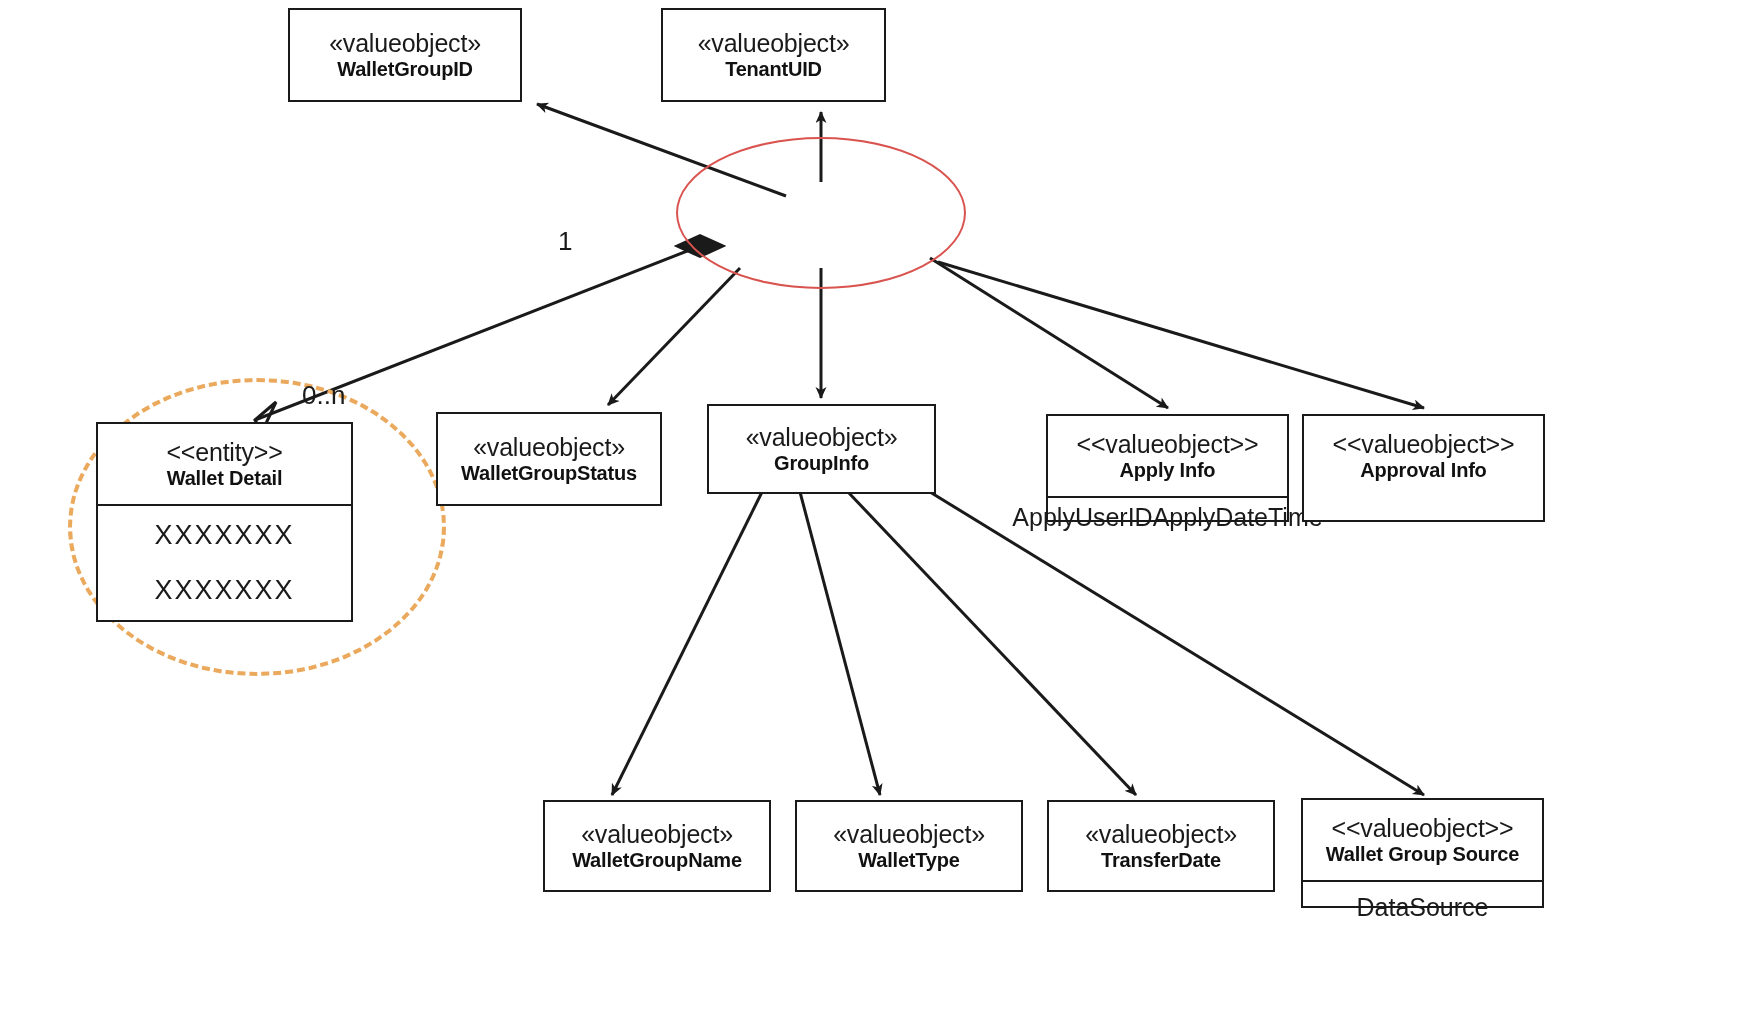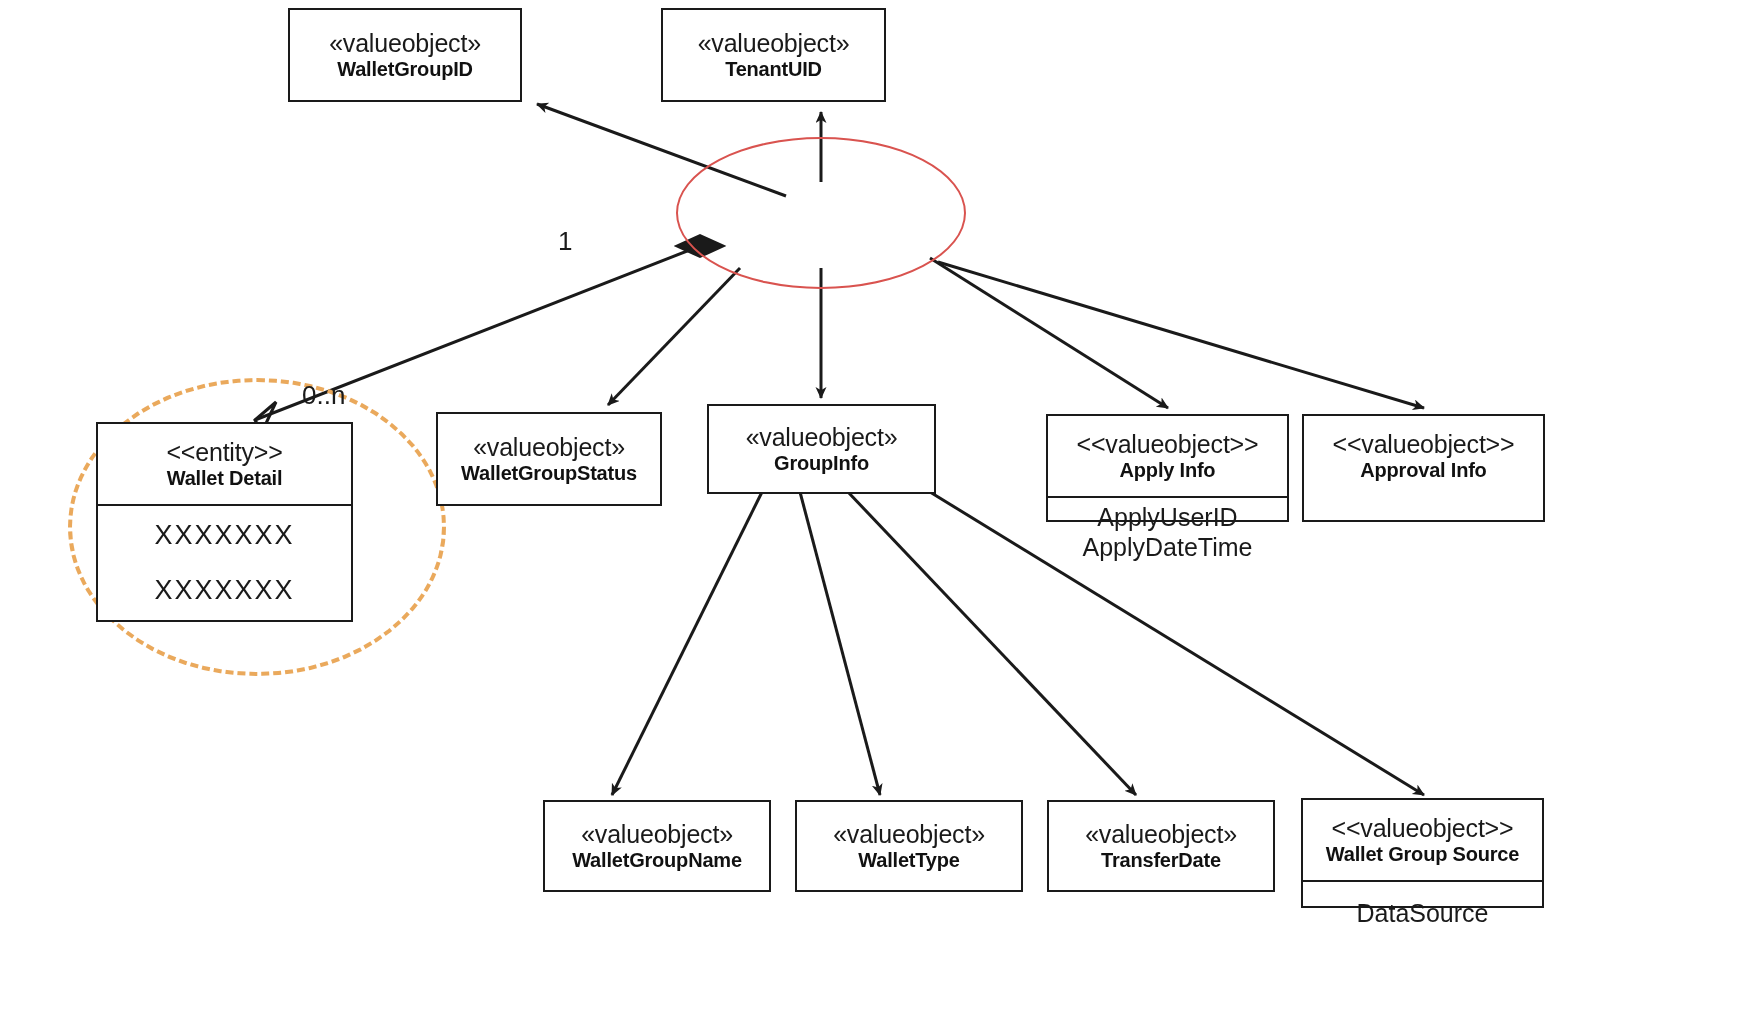--- a/index.html
+++ b/index.html
@@ -52,21 +52,21 @@
     font-size: 20px;
     font-weight: bold;
     color: #111111;
     line-height: 1.16;
     letter-spacing: -0.2px;
     white-space: nowrap;
   }
   .attr-box {
     border-top: 2.5px solid #1a1a1a;
     display: flex;
-    flex-direction: column;
+    flex-direction: row;
     align-items: center;
     justify-content: center;
     padding: 4px 8px 6px;
     flex: 0 0 auto;
   }
   .attr-line {
     font-size: 25px;
     color: #1a1a1a;
     line-height: 1.2;
     white-space: nowrap;
@@ -226,18 +226,18 @@
       <div class="stereotype">«valueobject»</div>
       <div class="node-title">TransferDate</div>
     </div>
   </div>
 
   <div class="node" style="left:1301px; top:798px; width:243px; height:110px;">
     <div class="node-header" style="flex:0 0 auto;">
       <div class="stereotype">&lt;&lt;valueobject&gt;&gt;</div>
       <div class="node-title">Wallet Group Source</div>
     </div>
-    <div class="attr-box" style="padding:16px 8px 12px;">
+    <div class="attr-box" style="padding:10px 8px 12px;">
       <div class="attr-line">DataSource</div>
     </div>
   </div>
 
 </div>
 
 </body></html>

